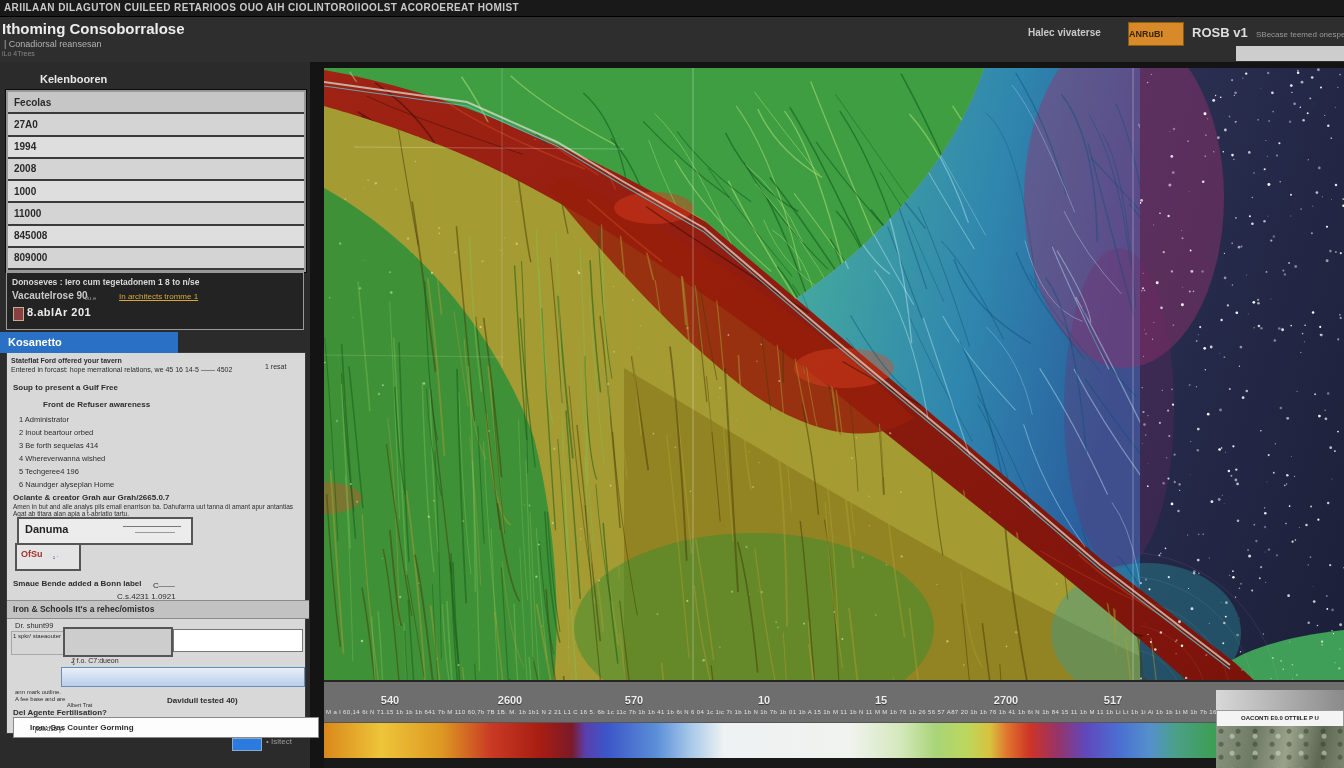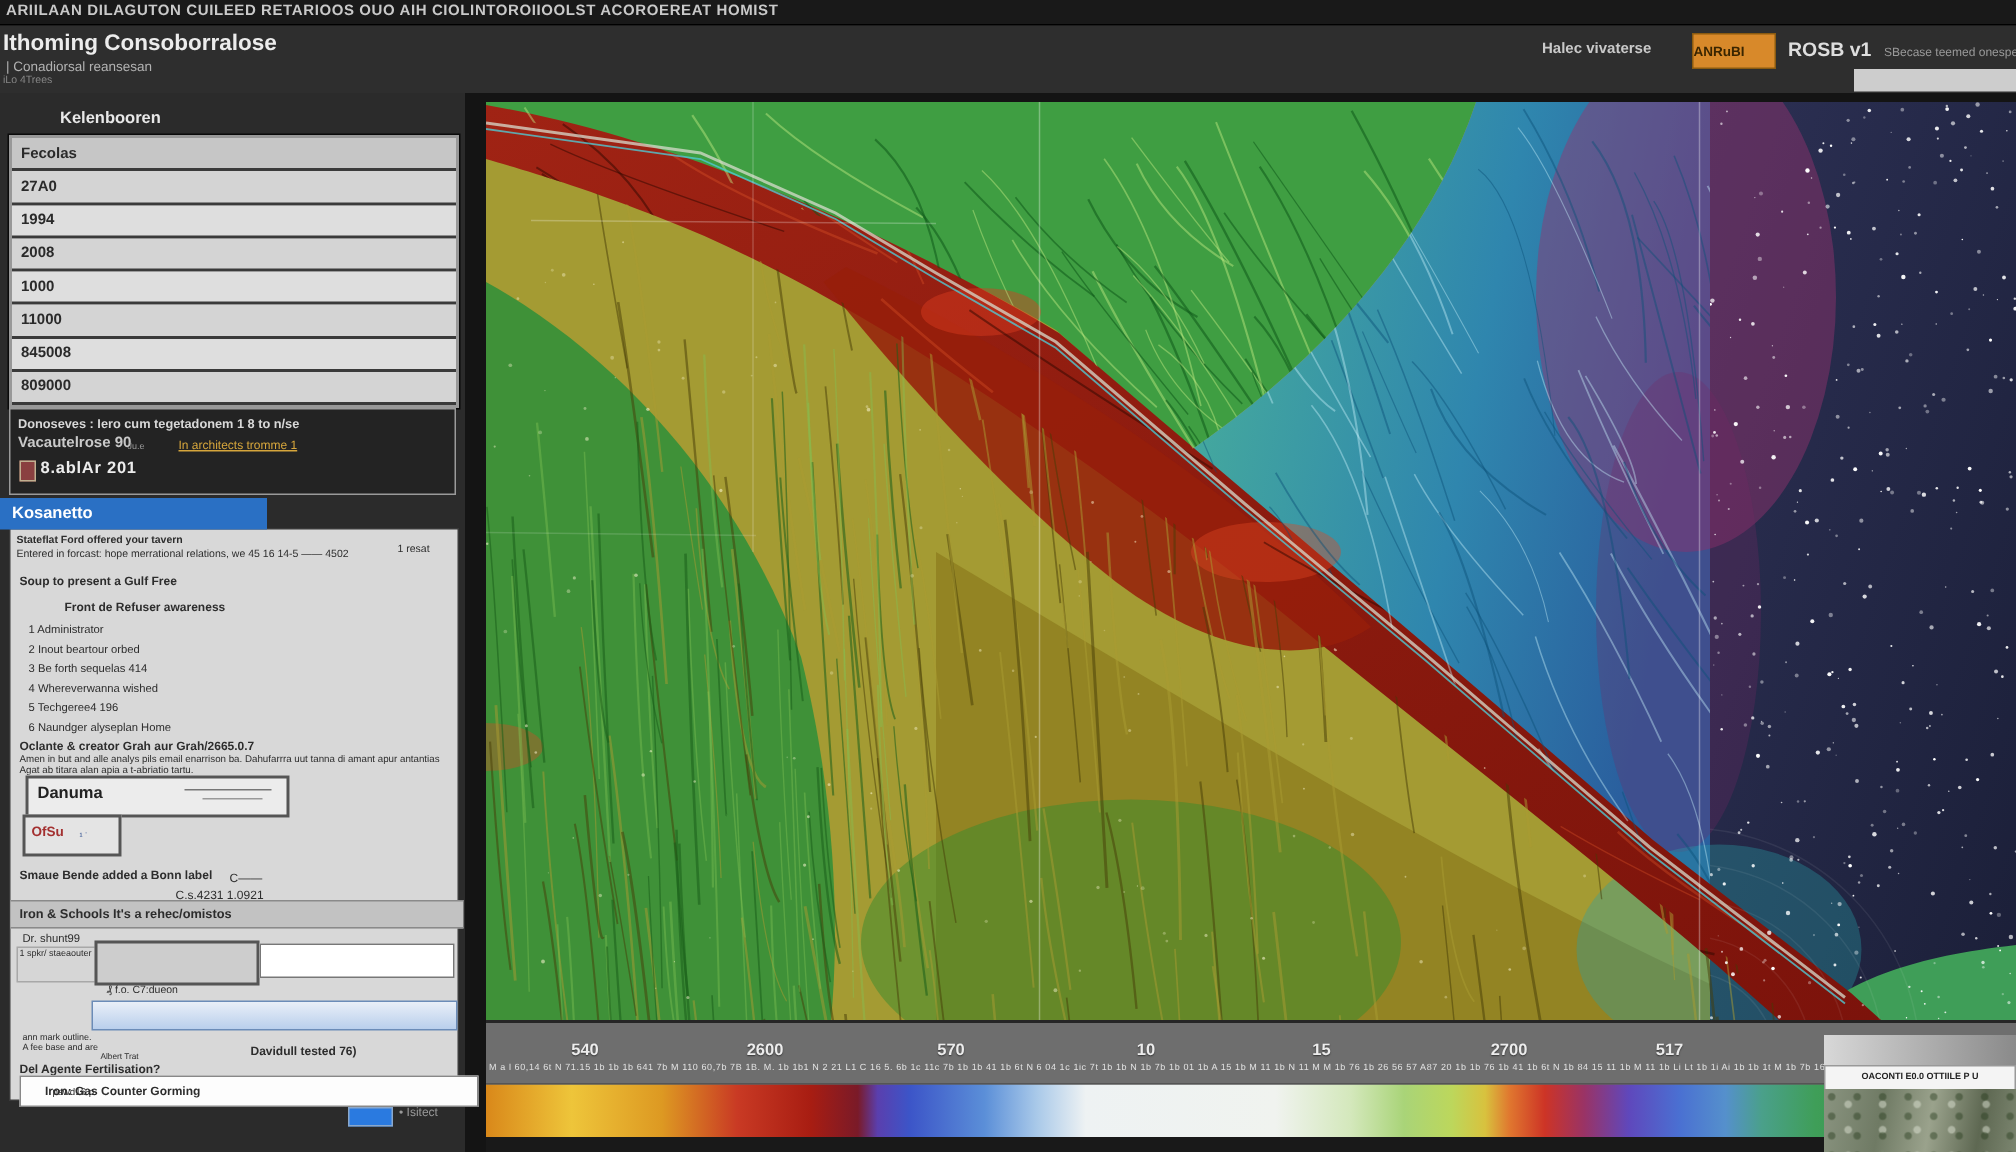--- a/index.html
+++ b/index.html
@@ -173,21 +173,21 @@
     <div class="t secbar">Iron &amp; Schools It's a rehec/omistos</div>
     <div class="t dr">Dr. shunt99</div>
     <div class="t tinybox">1 spkr/ staeaouter</div>
     <div class="t midin"></div>
     <div class="t whitein"></div>
     <div class="t fo">₰  f.o.  C7:dueon</div>
     <div class="t bluein"></div>
     <div class="t tn1">ann mark outline.</div>
     <div class="t tn2">A fee base and are</div>
     <div class="t tn3">Albert Trat</div>
-    <div class="t dav">Davidull tested 76)</div>
+    <div class="t dav">Davidull tested 40)</div>
     <div class="t dell">Del Agente Fertilisation?</div>
     <input class="t bigin" readonly="" value="Iron: Gas Counter Gorming" style="">
     <div class="t pswd">pswd16 p.</div>
   </div>
 
   <div class="abs fbtn"></div>
   <div class="abs fstat">• <span>Isitect</span></div>
 </div>
 
 <div class="abs" id="mapframe"></div>

